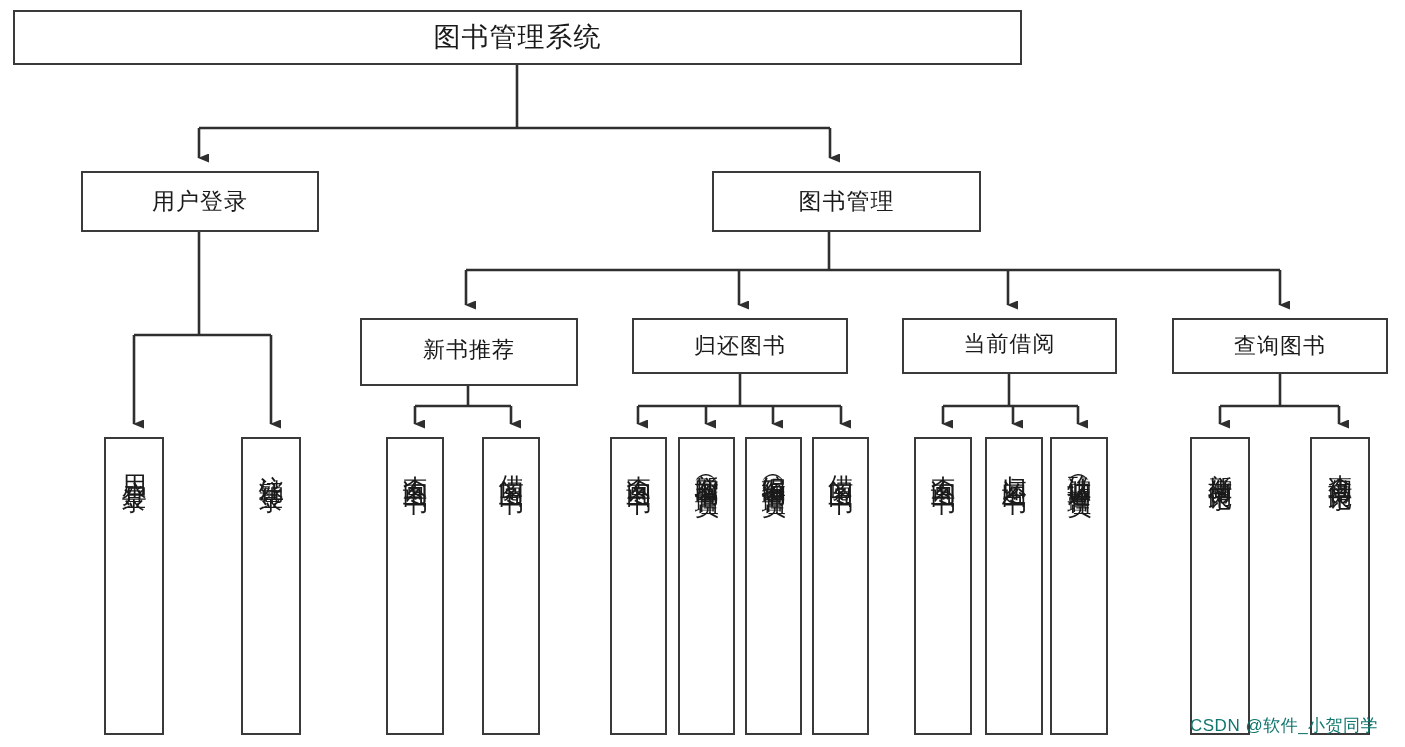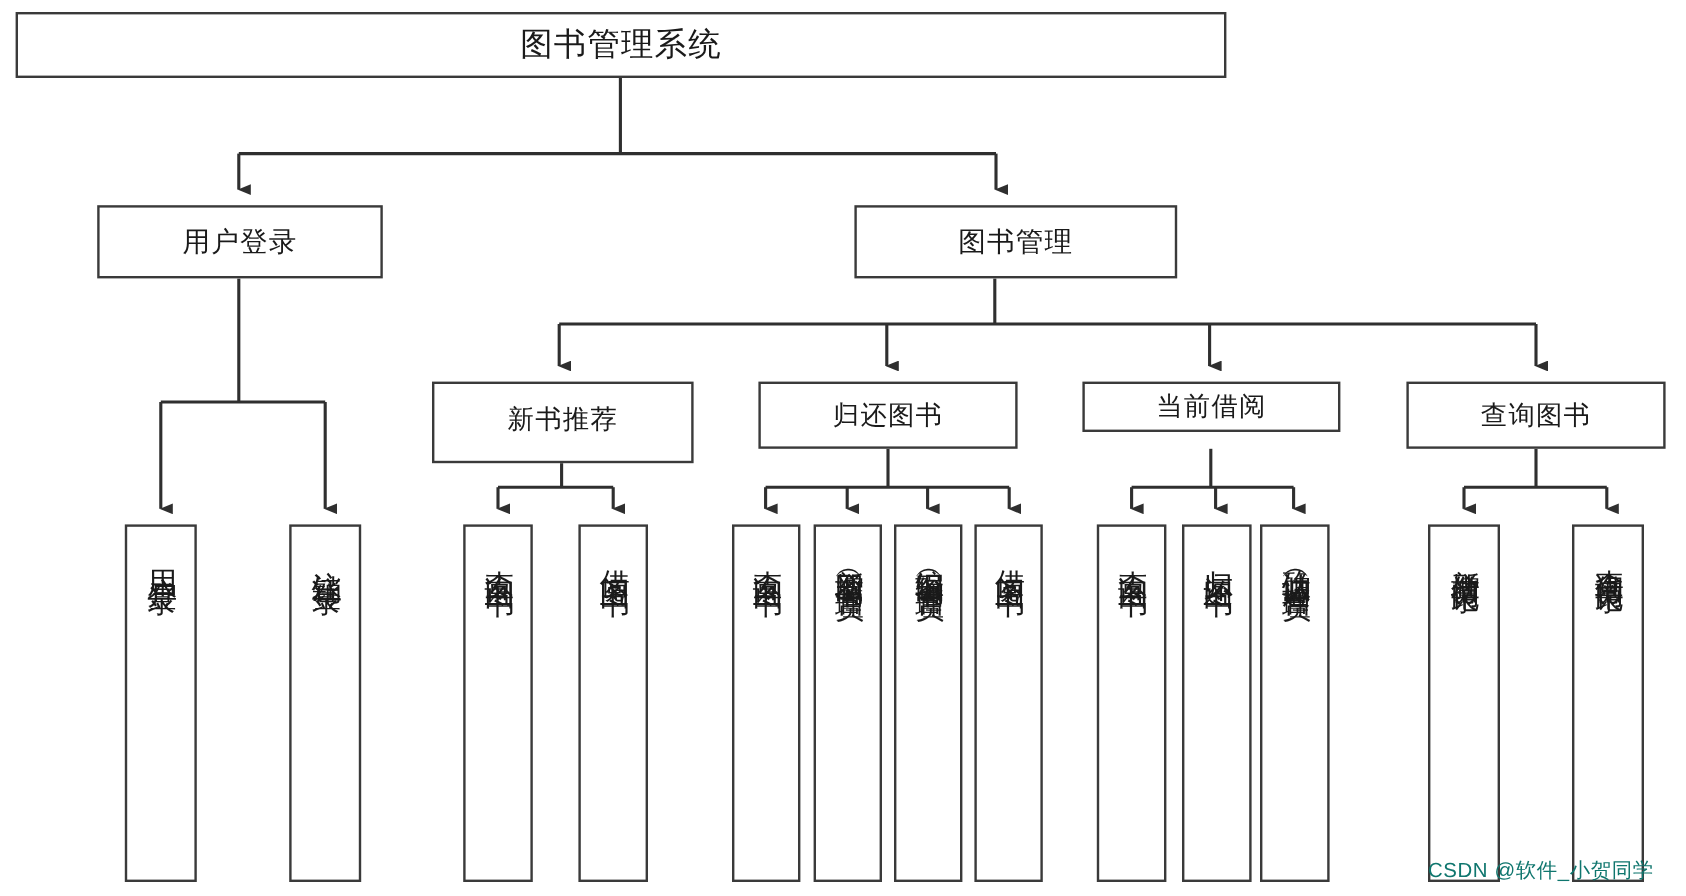--- a/index.html
+++ b/index.html
@@ -138,21 +138,21 @@
   </div>
 
   <div class="node h-node l2" style="left:360px;top:318px;width:218px;height:68px;font-family:Liberation Mono, monospace;">
     <span class="lbl">新书推荐</span>
   </div>
 
   <div class="node h-node l2" style="left:632px;top:318px;width:216px;height:56px;">
     <span class="lbl">归还图书</span>
   </div>
 
-  <div class="node h-node l2" style="left:902px;top:318px;width:215px;height:42px;">
+  <div class="node h-node l2" style="left:902px;top:318px;width:215px;height:56px;font-family:Liberation Mono, monospace;">
     <span class="lbl">当前借阅</span>
   </div>
 
   <div class="node h-node l2" style="left:1172px;top:318px;width:216px;height:56px;">
     <span class="lbl">查询图书</span>
   </div>
 
   <div class="node v-node" style="left:104px;top:437px;width:60px;height:298px;">
     <span class="lbl">用户登录</span>
   </div>

